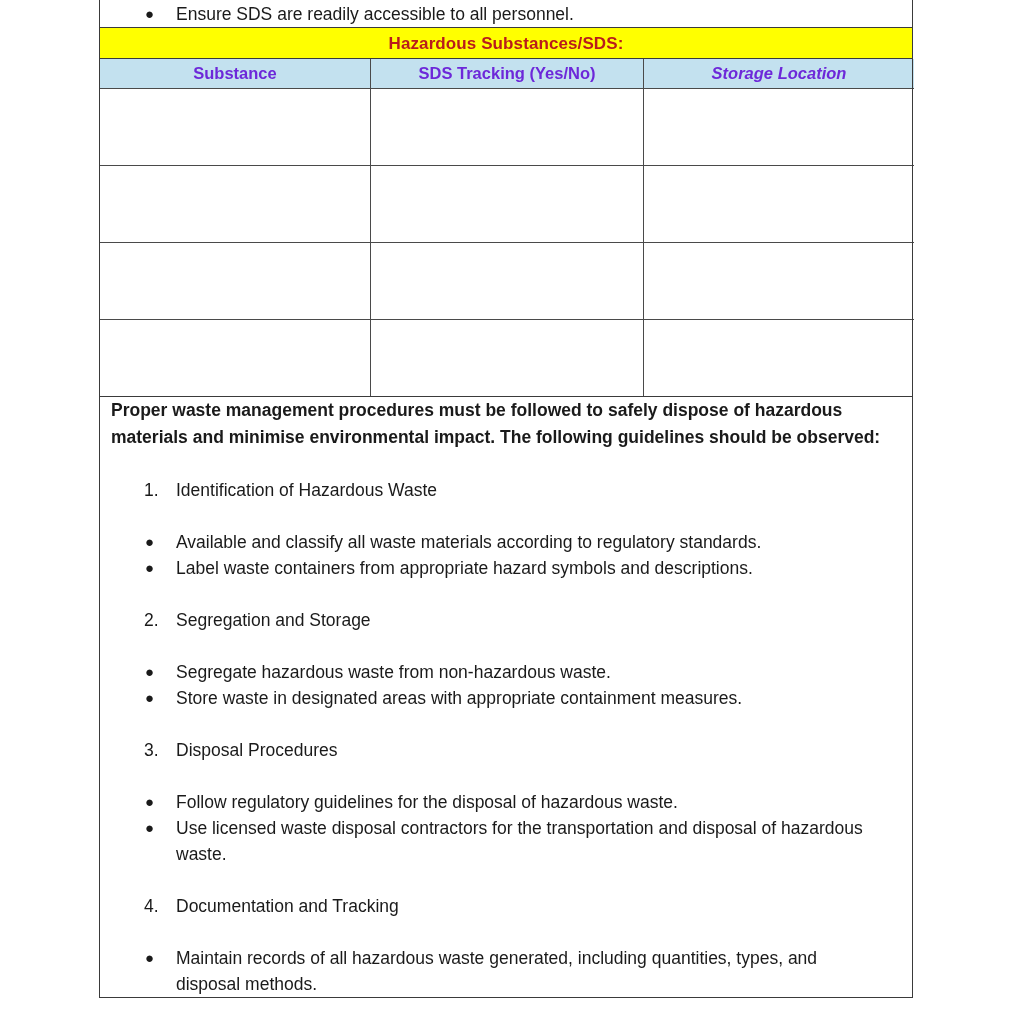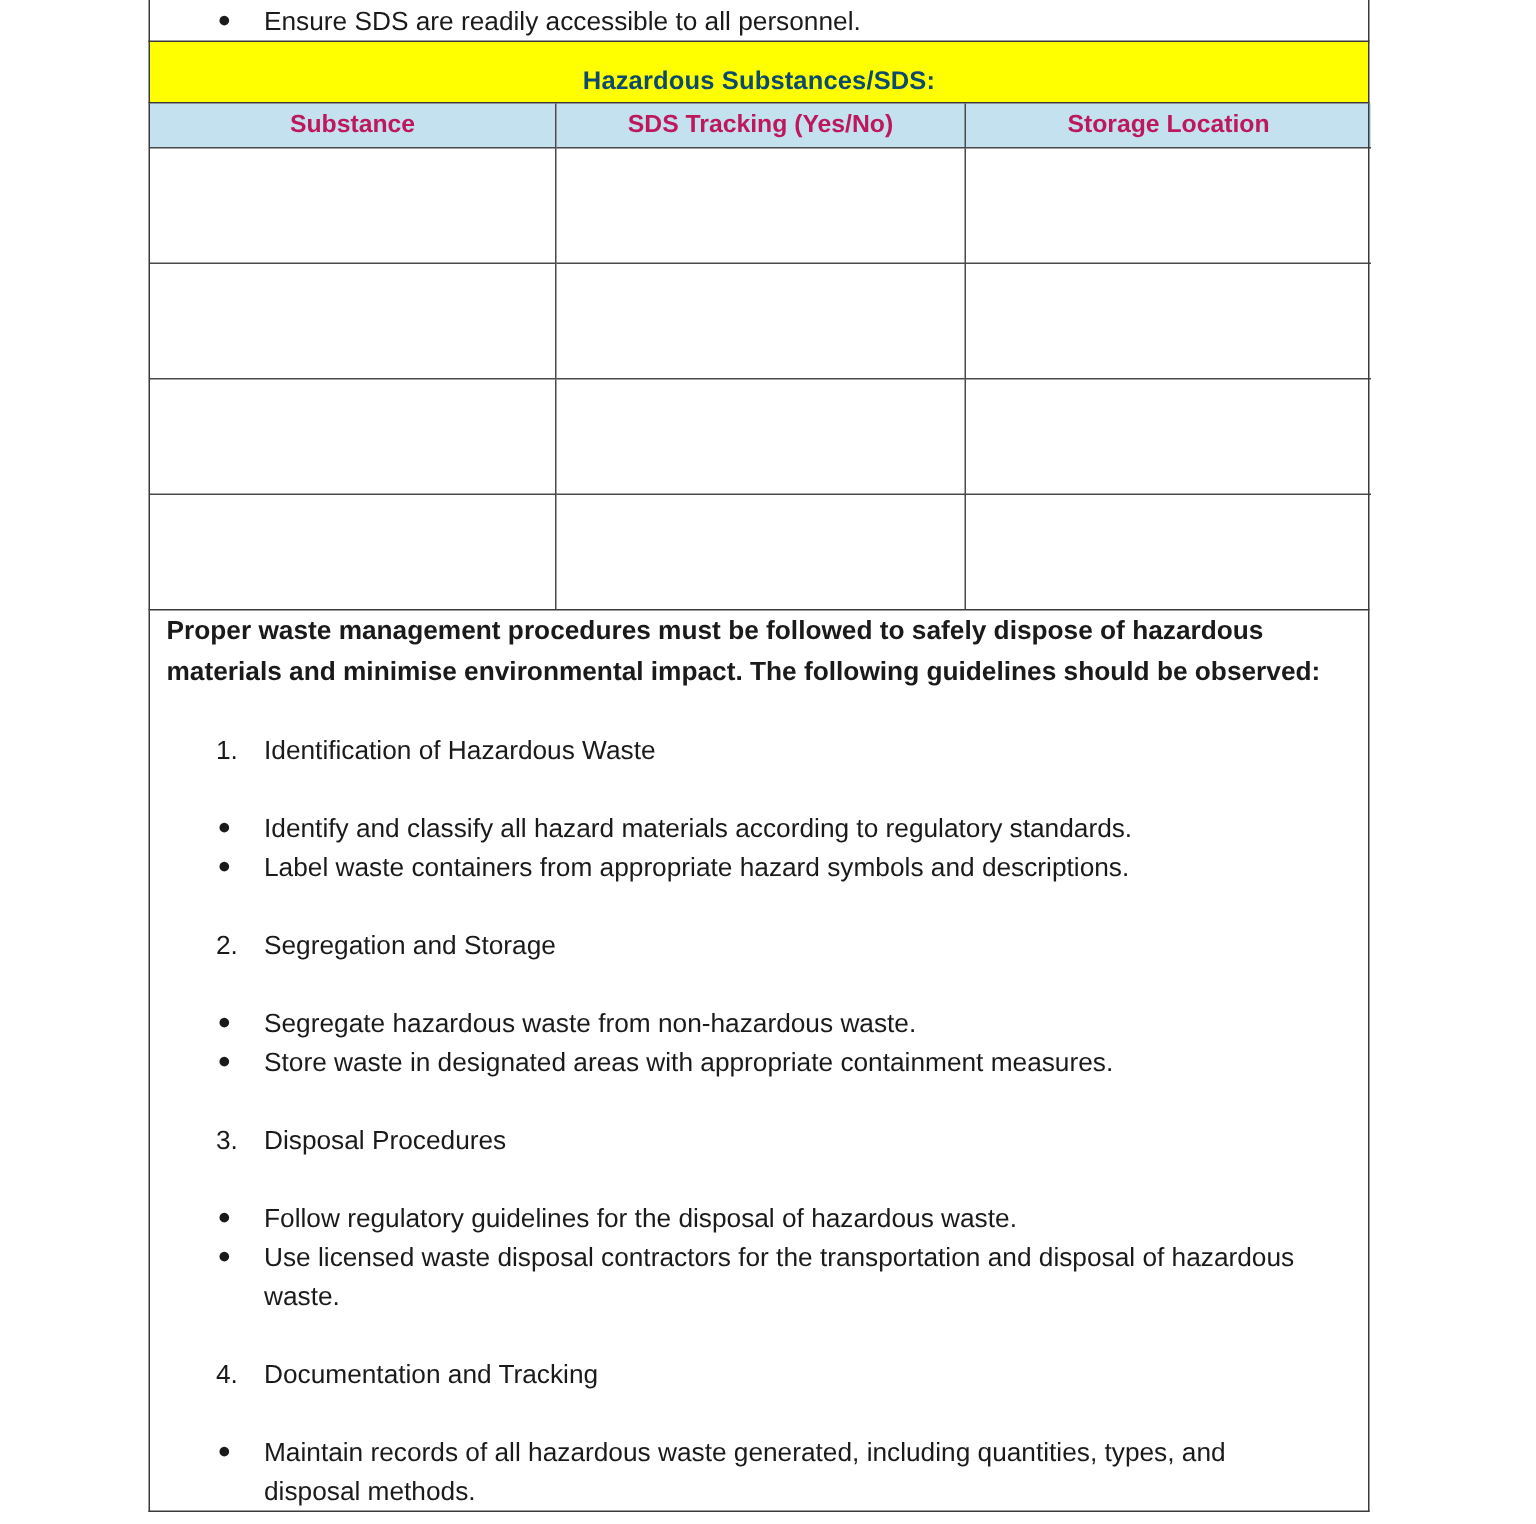--- a/index.html
+++ b/index.html
@@ -66,22 +66,22 @@
   
   .banner-cell {
     padding: 0;
   }
   .banner {
     background: #ffff00;
     text-align: center;
     font-weight: bold;
     font-size: 17px;
     line-height: 25px;
-    padding: 13px 0 2px 0;
-    color: #0c4a6e;
+    padding: 3px 0 2px 0;
+    color: #b91c1c;
     letter-spacing: 0.1px;
   }
 
   
   .sds-table {
     width: 100%;
     border-collapse: collapse;
     table-layout: fixed;
   }
   .sds-table th,
@@ -89,29 +89,29 @@
     border: 1.3px solid #4a4a4a;
     padding: 0;
   }
   .sds-table th {
     background: #c3e1ef;
     font-weight: bold;
     font-size: 16.5px;
     line-height: 24px;
     text-align: center;
     padding: 2px 0 3px 0;
-    color: #be185d;
+    color: #6d28d9;
   }
   .sds-table td.empty-cell {
     height: 76px;
     background: #ffffff;
   }
   .col-substance { width: 270px; }
   .col-sds       { width: 272px; }
-  .col-storage   { width: 270px; }
+  .col-storage   { width: 270px; font-style: italic; }
 
   
   .sds-wrap { margin: 0; }
   .sds-table tr:first-child th { border-top: none; }
   .sds-table tr th:first-child,
   .sds-table tr td:first-child { border-left: none; }
   .sds-table tr th:last-child,
   .sds-table tr td:last-child { border-right: none; }
   .sds-table tr:last-child td { border-bottom: none; }
 
@@ -227,21 +227,21 @@
           <div class="wm-intro">Proper waste management procedures must be followed to safely dispose of hazardous materials and minimise environmental impact. The following guidelines should be observed:</div>
 
           <div class="wm-section">
             <div class="num-row">
               <span class="num-mark">1.</span>
               <span class="num-text">Identification of Hazardous Waste</span>
             </div>
             <div class="bullet-list">
               <div class="bullet-row">
                 <span class="bullet-mark">●</span>
-                <span class="bullet-text">Identify and classify all hazard materials according to regulatory standards.</span>
+                <span class="bullet-text">Available and classify all waste materials according to regulatory standards.</span>
               </div>
               <div class="bullet-row">
                 <span class="bullet-mark">●</span>
                 <span class="bullet-text">Label waste containers from appropriate hazard symbols and descriptions.</span>
               </div>
             </div>
           </div>
 
           <div class="wm-section">
             <div class="num-row">

